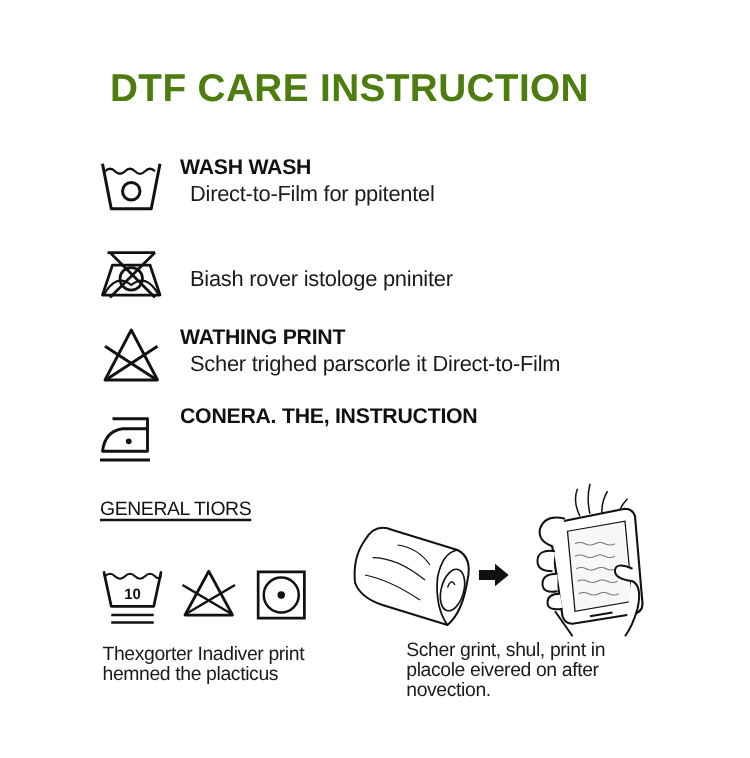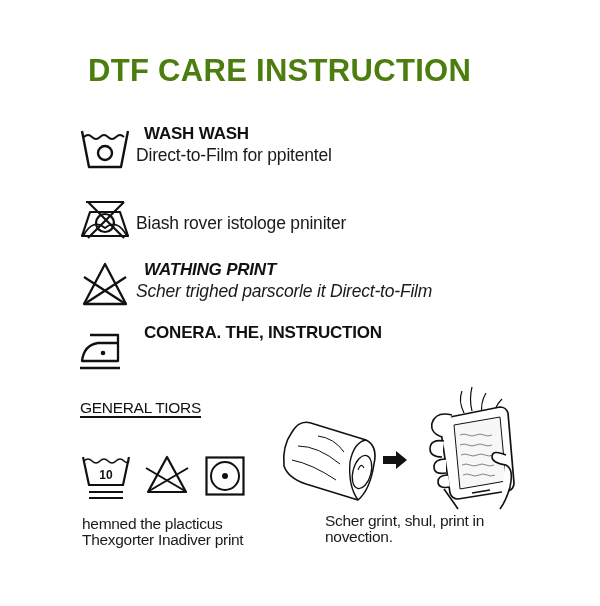--- a/index.html
+++ b/index.html
@@ -4,21 +4,21 @@
 <style>
   html, body { margin:0; padding:0; background:#ffffff; }
   body { width:600px; height:606px; position:relative; overflow:hidden;
          font-family:"Liberation Sans", "DejaVu Sans", sans-serif; color:#111; }
   .title { position:absolute; left:88px; top:53px; font-size:31px; font-weight:700;
            letter-spacing:0.3px; color:#4d7c0f; white-space:nowrap; }
   .row { position:absolute; left:80px; width:480px; height:56px; }
   .row .icon { position:absolute; left:0; top:0; width:50px; height:50px; }
   .row .head { position:absolute; left:64px; top:0; font-size:17px; font-weight:700;
                white-space:nowrap; letter-spacing:-0.2px; }
-  .row .desc { position:absolute; left:56px; top:21px; font-size:17.5px; white-space:nowrap; color:#1a1a1a; letter-spacing:-0.2px; }
+  .row .desc { position:absolute; left:72px; top:21px; font-size:17.5px; white-space:nowrap; color:#1a1a1a; letter-spacing:-0.2px; }
   .gen-title { position:absolute; left:80px; top:399px; font-size:15.5px; font-weight:400;
                text-decoration:underline; text-underline-offset:3px; text-decoration-thickness:1.5px; letter-spacing:-0.3px; }
   .sym { position:absolute;text-align:center; }
   .para { position:absolute; font-size:15.5px; line-height:16px; color:#1a1a1a; letter-spacing:-0.3px; }
   svg { display:block; }
 </style>
 </head>
 <body>
 
 <div class="title">DTF CARE INSTRUCTION</div>
@@ -42,21 +42,21 @@
       <path d="M3 44 q10 -18 22 -8 q12 -10 22 8" fill="none" stroke="#111" stroke-width="1.8"></path>
       <circle cx="25" cy="31" r="9" fill="none" stroke="#111" stroke-width="2.2"></circle>
       <line x1="8" y1="10" x2="44" y2="46" stroke="#111" stroke-width="2.2"></line>
       <line x1="44" y1="10" x2="8" y2="46" stroke="#111" stroke-width="2.2"></line>
       <line x1="6" y1="10" x2="44" y2="10" stroke="#111" stroke-width="2.2"></line>
     </svg>
   </div>
   <div class="desc">Biash rover istologe pniniter</div>
 </div>
 
-<div class="row" style="top:260px;font-style:italic;">
+<div class="row" style="top:260px;">
   <div class="icon">
     <svg width="50" height="50" viewBox="0 0 50 50">
       <path d="M25 4 L46 44 L4 44 Z" fill="none" stroke="#111" stroke-width="2.3" stroke-linejoin="round"></path>
       <line x1="4" y1="17" x2="44" y2="43" stroke="#111" stroke-width="2.3"></line>
       <line x1="46" y1="17" x2="6" y2="43" stroke="#111" stroke-width="2.3"></line>
     </svg>
   </div>
   <div class="head">WATHING PRINT</div>
   <div class="desc">Scher trighed parscorle it Direct-to-Film</div>
 </div>
@@ -94,22 +94,22 @@
 
 <div class="sym" style="left:205px; top:456px;">
   <svg width="40" height="40" viewBox="0 0 40 40">
     <rect x="1.5" y="1.5" width="37" height="37" fill="none" stroke="#111" stroke-width="2.2"></rect>
     <circle cx="20" cy="20" r="14" fill="none" stroke="#111" stroke-width="2"></circle>
     <circle cx="20" cy="20" r="3" fill="#111"></circle>
   </svg>
 </div>
 
 <div class="para" style="left:82px; top:516px;">
+  <div>Thexgorter Inadiver print</div>
   <div>hemned the placticus</div>
-  <div>Thexgorter Inadiver print</div>
 </div>
 
 <div class="sym" style="left:278px; top:412px;">
   <svg width="102" height="96" viewBox="0 0 102 96">
     <path d="M14 20 Q22 6 36 12 L88 28 Q100 34 96 52 Q92 78 80 88 L28 72 Q10 66 6 54 Q4 34 14 20 Z" fill="#fff" stroke="#111" stroke-width="1.6" stroke-linejoin="round"></path>
     <path d="M88 28 Q76 30 72 50 Q70 74 80 88" fill="none" stroke="#111" stroke-width="1.4"></path>
     <ellipse cx="84" cy="60" rx="9" ry="17" transform="rotate(15 84 60)" fill="none" stroke="#111" stroke-width="1.3"></ellipse>
     <path d="M80 58 q3 -8 6 -2" fill="none" stroke="#111" stroke-width="1.1"></path>
     <path d="M20 34 Q40 34 62 52" fill="none" stroke="#111" stroke-width="1"></path>
     <path d="M14 48 Q34 52 58 68" fill="none" stroke="#111" stroke-width="1"></path>
@@ -143,14 +143,15 @@
     <path d="M34 56 q-14 -2 -14 8 q0 8 12 8" fill="#fff" stroke="#111" stroke-width="1.6"></path>
     <path d="M36 74 q-12 0 -12 8 q0 8 12 6" fill="#fff" stroke="#111" stroke-width="1.6"></path>
     <path d="M38 90 q-10 0 -10 7 q0 7 12 5" fill="#fff" stroke="#111" stroke-width="1.6"></path>
     <path d="M96 70 q-14 -6 -14 2 q0 6 14 8 q8 4 4 22 q-4 14 -10 22" fill="#fff" stroke="#111" stroke-width="1.6"></path>
     <path d="M34 104 q10 14 14 20" fill="none" stroke="#111" stroke-width="1.6"></path>
   </svg>
 </div>
 
 <div class="para" style="left:325px; top:513px;">
   <div>Scher grint, shul, print in</div>
+  <div>placole eivered on after</div>
   <div>novection.</div>
 </div>
 
 </body></html>

